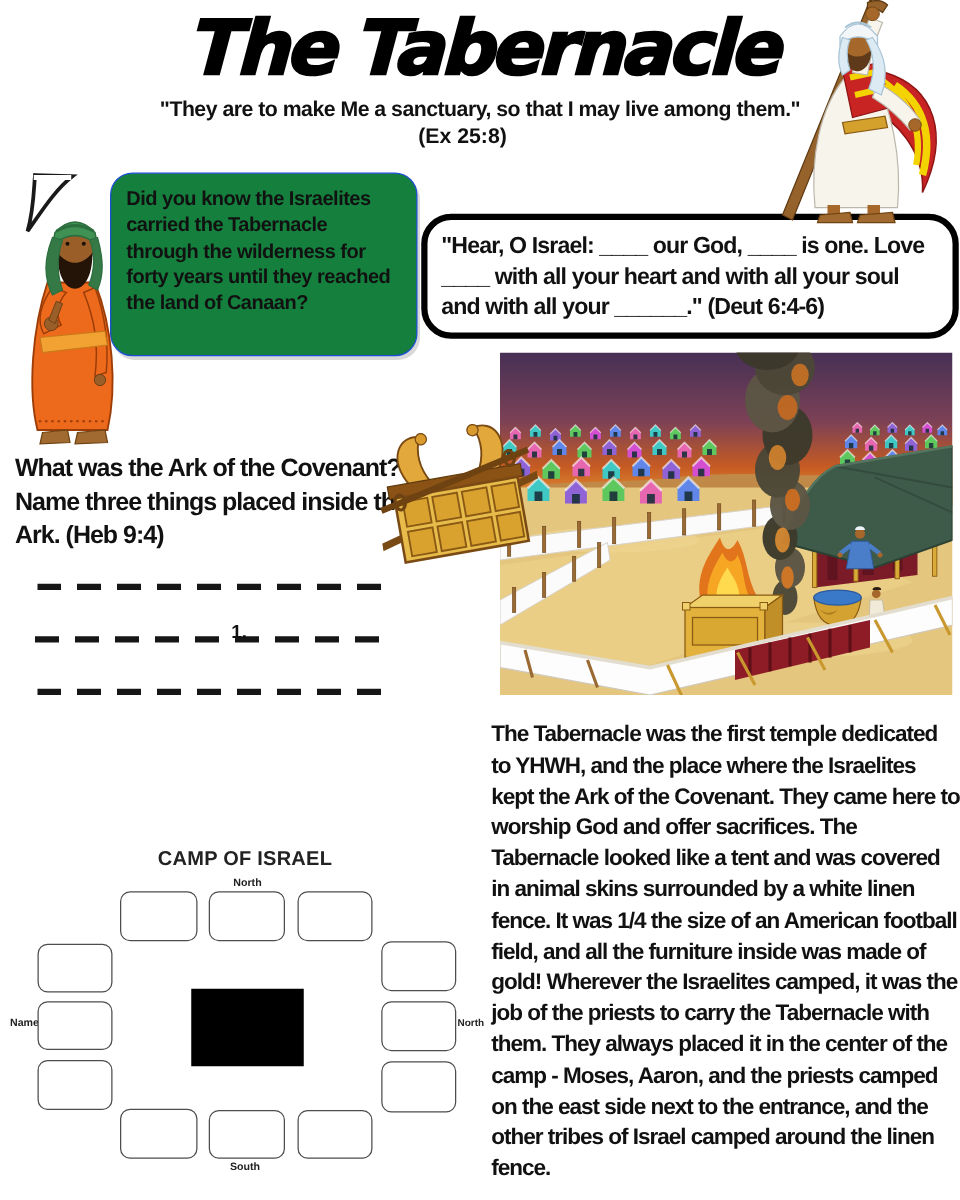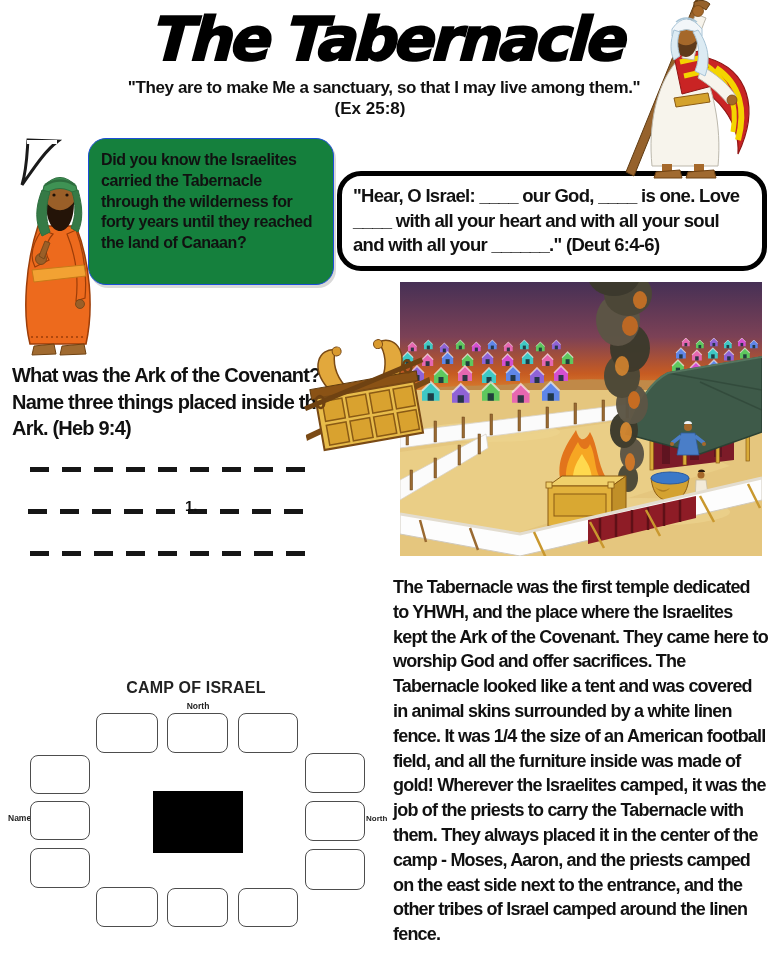--- a/index.html
+++ b/index.html
@@ -332,20 +332,21 @@
   </div>
 
   <div class="answer-line" id="line1"></div>
   <div class="answer-line" id="line2"></div>
   <div class="answer-line" id="line3"></div>
   <div class="line-label">1.</div>
 
 
   <div class="camp-title">CAMP OF ISRAEL</div>
   <div class="dir" id="dir-north">North</div>
+  <div class="dir" id="dir-south">South</div>
   <div class="dir" id="dir-west">Name</div>
   <div class="dir" id="dir-east">North</div>
 
   <div class="tribe-box" style="left:96px;top:713px;width:62px;height:40px;"></div>
   <div class="tribe-box" style="left:167px;top:713px;width:61px;height:40px;"></div>
   <div class="tribe-box" style="left:238px;top:713px;width:60px;height:40px;"></div>
   <div class="tribe-box" style="left:30px;top:755px;width:60px;height:39px;"></div>
   <div class="tribe-box" style="left:30px;top:801px;width:60px;height:39px;"></div>
   <div class="tribe-box" style="left:30px;top:848px;width:60px;height:40px;"></div>
   <div class="tribe-box" style="left:305px;top:753px;width:60px;height:40px;"></div>

